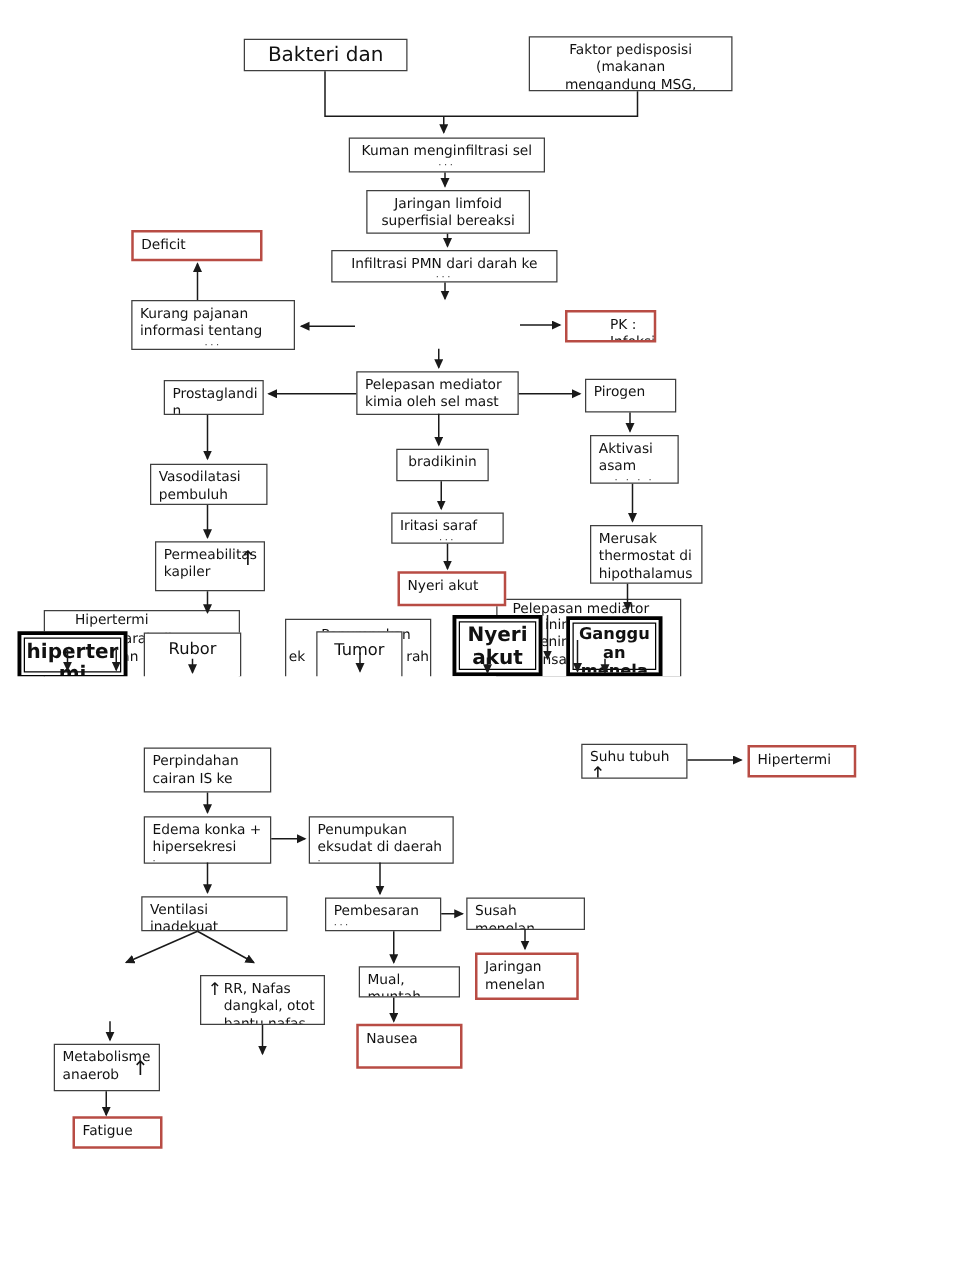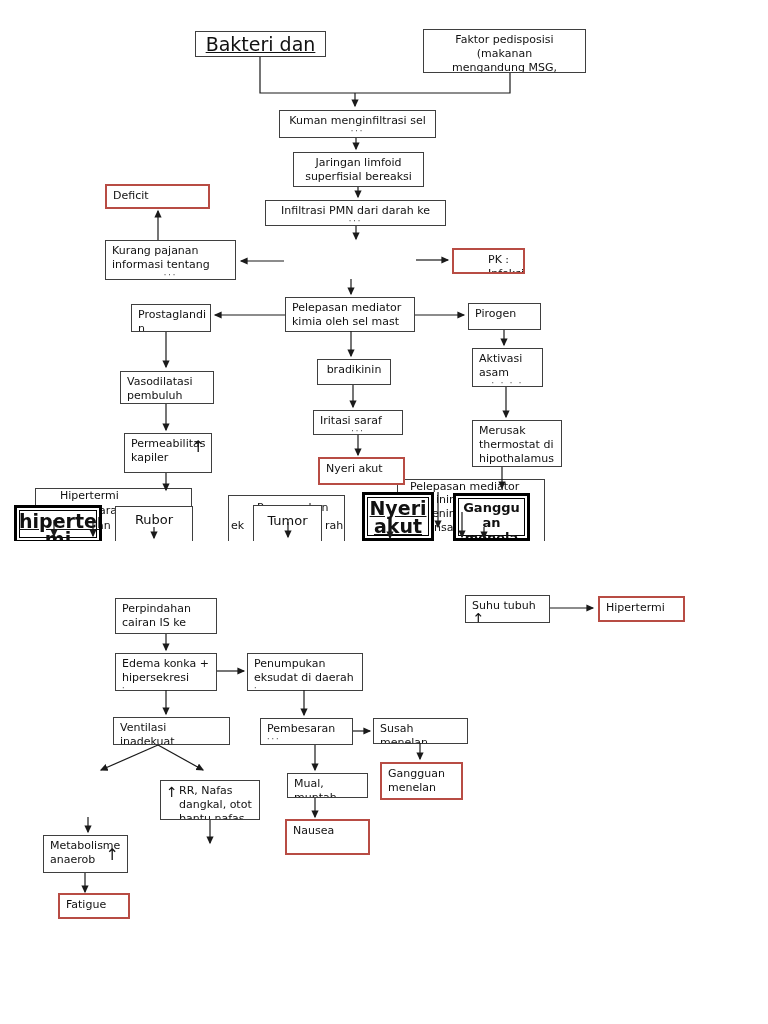--- a/index.html
+++ b/index.html
@@ -4,21 +4,21 @@
 <style>
   html,body{margin:0;padding:0;background:#fff;}
   #page{position:relative;width:768px;height:1024px;background:#ffffff;overflow:hidden;
         font-family:"DejaVu Sans","Liberation Sans",sans-serif;color:#111;}
   .b{position:absolute;background:#fff;border:1px solid #3f3f3f;box-sizing:border-box;
      font-size:11px;line-height:14px;padding:3px 6px;overflow:hidden;z-index:2;}
   .c{text-align:center;}
   .red{border:2px solid #b84c44;}
   .thick{border:3px solid #000;box-shadow:inset 0 0 0 2px #fff,inset 0 0 0 3px #000;
          font-weight:bold;text-align:center;padding:4px 2px;}
-  .big{font-size:19px;line-height:18px;text-decoration:underline;}
+  .big{font-size:16px;line-height:18px;}
   .mid{font-size:13px;line-height:15px;}
   .l{display:block;}
   .sv{display:block;font-size:8px;line-height:7px;letter-spacing:2px;color:#444;text-align:center;overflow:hidden;height:6px;}
   .fr{position:absolute;white-space:nowrap;}
   .ar{font-size:15px;line-height:12px;font-weight:normal;}
   .arabs{position:absolute;font-size:16px;color:#111;}
   #cliprow{position:absolute;left:0;top:472px;width:768px;height:69px;overflow:hidden;z-index:3;}
   #cliprow .b{z-index:2;}
   #cliprow .top{z-index:4;}
   #nyeri-akut-red{z-index:6;}
@@ -242,21 +242,21 @@
   <div class="b" style="left:260px;top:718px;width:93px;height:27px;">
     <span class="l">Pembesaran</span>
     <span class="sv" style="text-align:left;">···</span>
   </div>
 
   <div class="b" style="left:373px;top:718px;width:95px;height:26px;">
     <span class="l">Susah  menelan</span>
   </div>
 
   <div class="b red" style="left:380px;top:762px;width:83px;height:38px;">
-    <span class="l">Gangguan</span>
+    <span class="l">Jaringan</span>
     <span class="l">menelan</span>
   </div>
 
   <div class="b" style="left:287px;top:773px;width:81px;height:25px;">
     <span class="l">Mual,</span>
     <span class="l">muntah</span>
   </div>
 
   <div class="b red" style="left:285px;top:819px;width:85px;height:36px;">
     <span class="l">Nausea</span>

